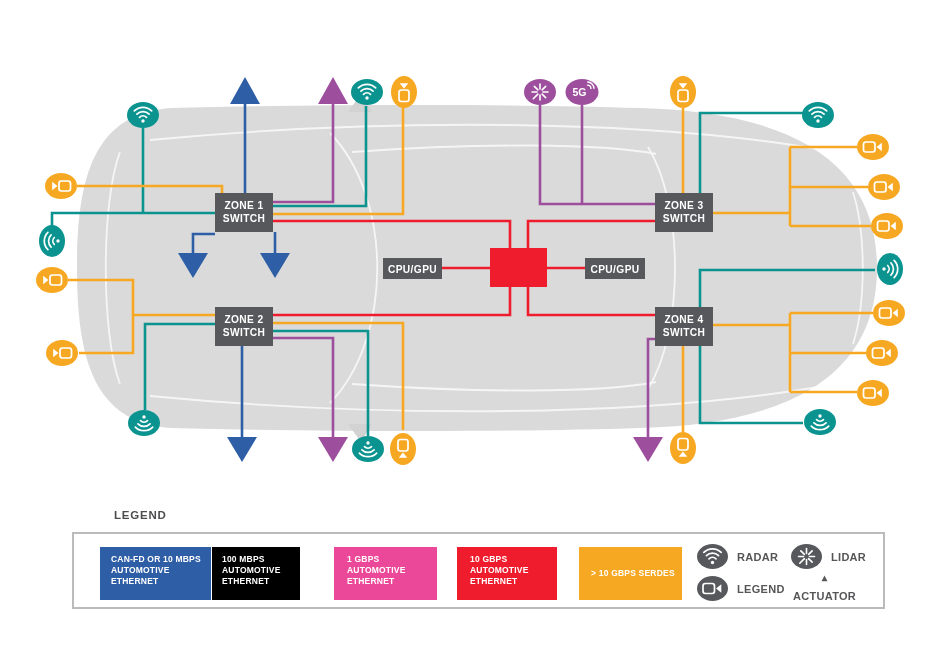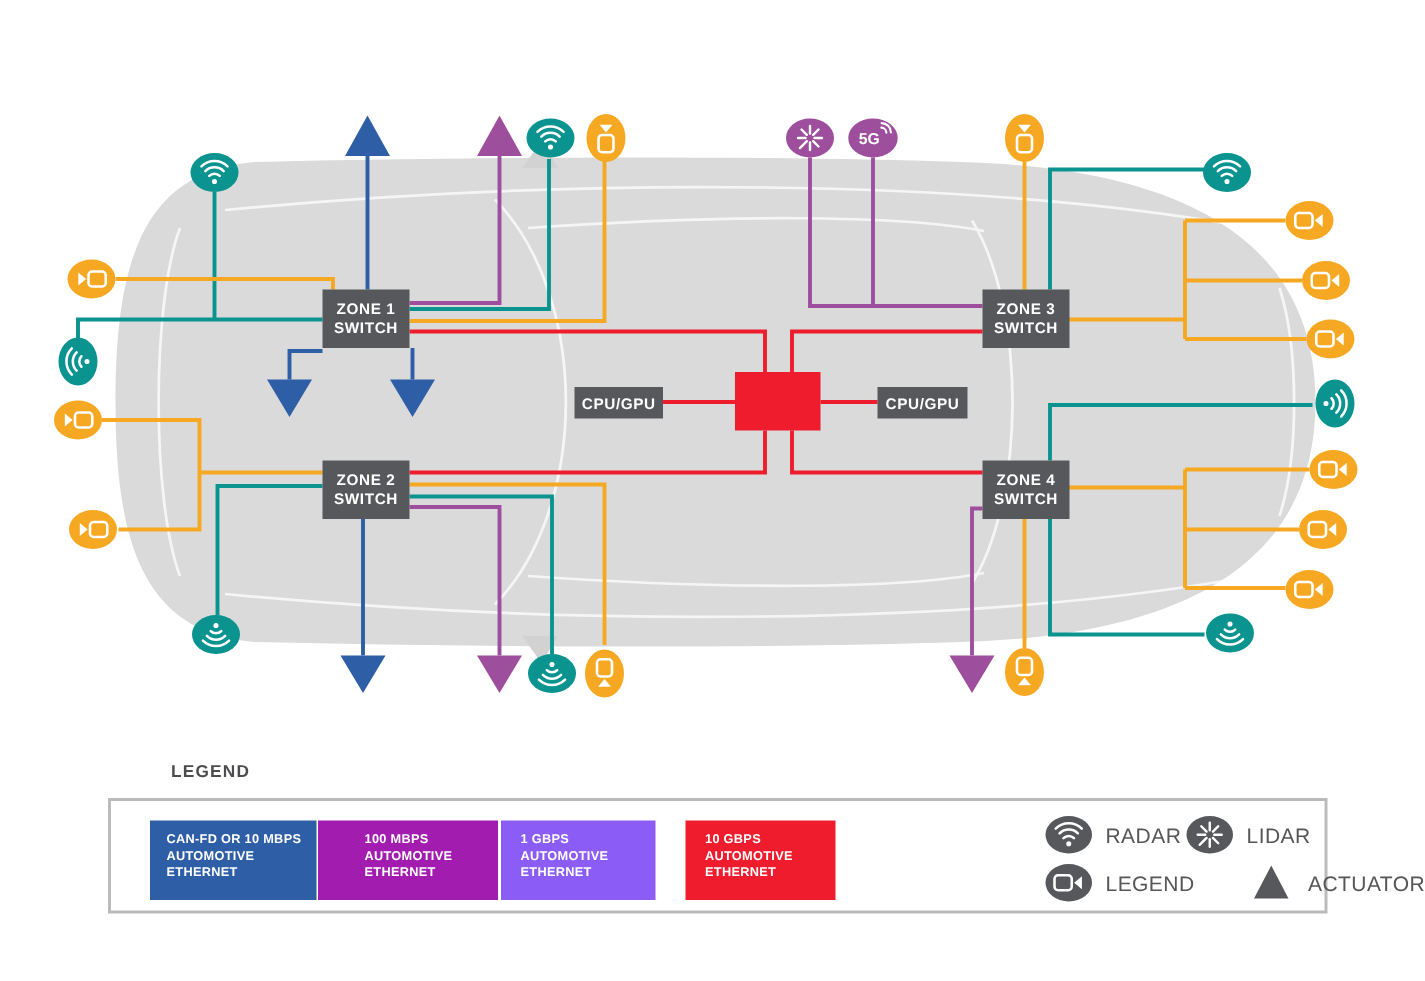--- a/index.html
+++ b/index.html
@@ -24,28 +24,28 @@
   .boxtext{fill:#fff;font-weight:bold;font-size:10.2px;letter-spacing:.4px;text-anchor:middle;}
 
   
   .legend-title{position:absolute;left:90px;top:509px;font-size:11.5px;font-weight:bold;
                 color:#4c4c4e;letter-spacing:.8px;margin-left:24px;}
   .legend-box{position:absolute;left:72px;top:532px;width:809px;height:73px;
               border:2px solid #bbbbbd;background:#fff;}
   .chip{position:absolute;top:13px;height:53px;color:#fff;font-weight:bold;font-size:8.5px;
         line-height:11px;letter-spacing:.2px;box-sizing:border-box;padding:7px 6px 0 11px;}
   .chip-0{left:10px;width:111px;background:#2e5ea6;margin-left:16px;}
-  .chip-1{left:138px;width:120px;background:#a21caf;padding-left:31px;}
-  .chip-2{left:260px;width:103px;background:#8b5cf6;padding-left:13px;}
+  .chip-1{left:138px;width:88px;background:#000000;padding-left:10px;}
+  .chip-2{left:260px;width:103px;background:#ec4899;padding-left:13px;}
   .chip-3{left:383px;width:100px;background:#ee1c2c;padding-left:13px;}
   .chip-4{left:505px;width:103px;background:#f7a823;display:flex;align-items:center;padding:0 0 0 12px;}
   .sensor-entry{position:absolute;display:flex;align-items:center;gap:8px;height:27px;}
-  .sensor-entry .lbl{font-size:14px;font-weight:normal;color:#565658;letter-spacing:.3px;}
+  .sensor-entry .lbl{font-size:11px;font-weight:bold;color:#565658;letter-spacing:.3px;}
   .se-0{left:622px;top:9px;}  .se-1{left:622px;top:41px;}
-  .se-2{left:716px;top:9px;}  .se-3{left:757px;top:41px;}
+  .se-2{left:716px;top:9px;}  .se-3{left:719px;top:41px;flex-direction:column;}
 </style>
 </head>
 <body>
 
 <div class="stage">
 
   <svg width="950" height="505" viewBox="0 0 950 505">
     <defs>
 
       <g id="g-wifi" fill="none" stroke="#fff" stroke-width="1.7" stroke-linecap="round">
@@ -237,20 +237,23 @@
     <div class="chip chip-2">
       <div>1 GBPS</div>
       <div>AUTOMOTIVE</div>
       <div>ETHERNET</div>
     </div>
     <div class="chip chip-3">
       <div>10 GBPS</div>
       <div>AUTOMOTIVE</div>
       <div>ETHERNET</div>
     </div>
+    <div class="chip chip-4">
+      <div>&gt; 10 GBPS SERDES</div>
+    </div>
 
     <div class="sensor-entry se-0">
       <svg width="33" height="27" viewBox="-16.5 -13.5 33 27">
         <ellipse rx="15.5" ry="12.5" class="f-gray"></ellipse>
           <use href="#g-wifi"></use>
       </svg>
       <span class="lbl">RADAR</span>
     </div>
     <div class="sensor-entry se-1">
       <svg width="33" height="27" viewBox="-16.5 -13.5 33 27">

